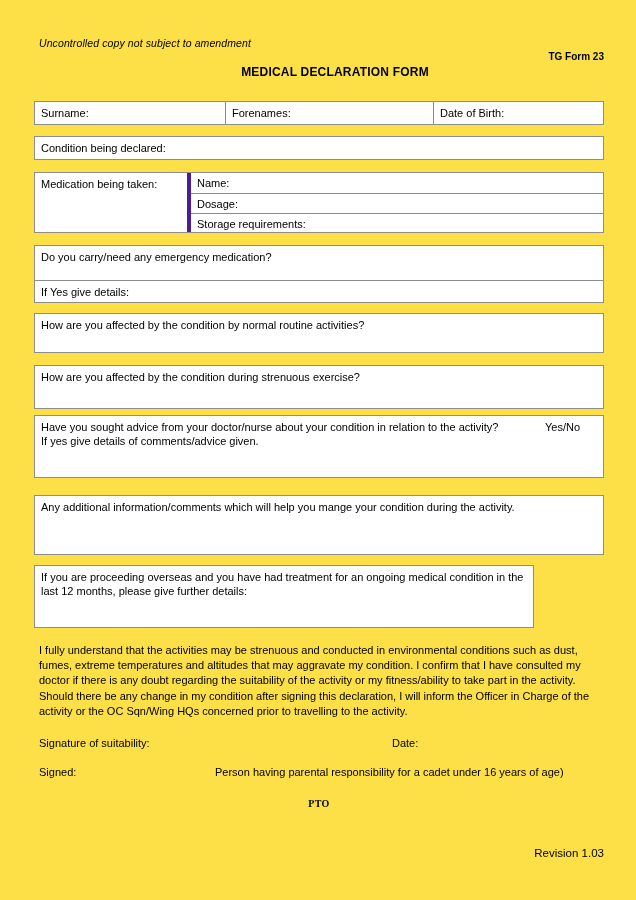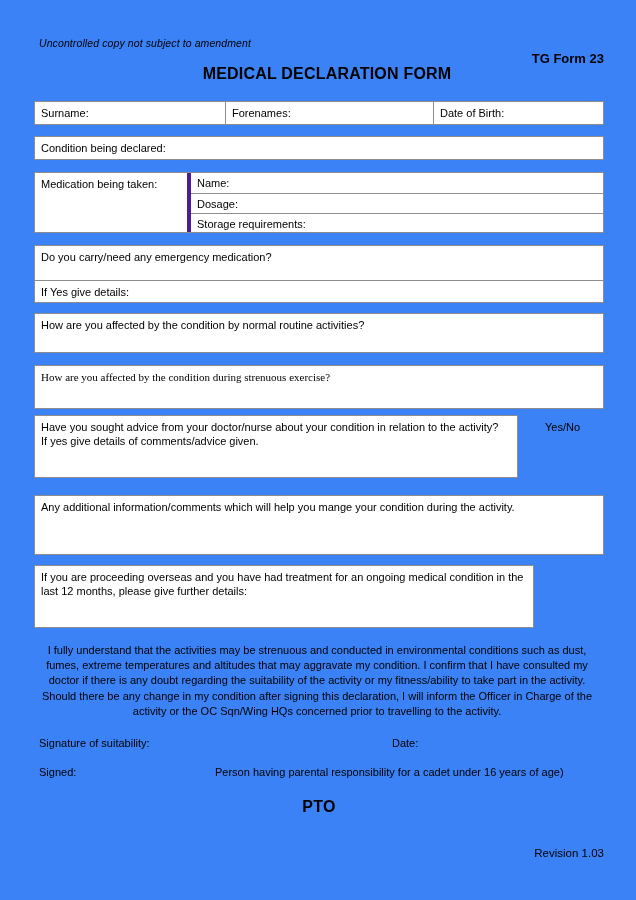--- a/index.html
+++ b/index.html
@@ -8,21 +8,21 @@
     background: #ffffff;
   }
   body {
     font-family: "Liberation Sans", sans-serif;
     color: #000000;
   }
   #page {
     position: relative;
     width: 636px;
     height: 900px;
-    background: #3b82f6;
+    background: #fde047;
     overflow: hidden;
     box-sizing: border-box;
   }
   .sheet {
     position: absolute;
     left: 34px;
     top: 0;
     width: 570px;
     height: 900px;
   }
@@ -34,31 +34,31 @@
     top: 37px;
     font-size: 10.5px;
     font-style: italic;
     letter-spacing: .1px;
     white-space: nowrap;
   }
   .hdr-formno {
     position: absolute;
     right: 0px;
     top: 51px;
-    font-size: 13px;
+    font-size: 10px;
     font-weight: bold;
     white-space: nowrap;
   }
   .hdr-title {
     position: absolute;
-    left: 8px;
+    left: 16px;
     top: 65px;
     width: 100%;
     text-align: center;
-    font-size: 16px;
+    font-size: 12px;
     font-weight: bold;
     letter-spacing: .2px;
   }
 
   
   .box {
     position: absolute;
     box-sizing: border-box;
     border: 1px solid #8d8d8d;
     background: #ffffff;
@@ -117,61 +117,62 @@
     height: 20px;
     box-sizing: border-box;
   }
   .medication .medcol .medrow + .medrow { border-top: 1px solid #8d8d8d; }
   .medication .medcol .medrow .lbl { top: 3px; }
 
   
   .q-emergency { left: 0; top: 245px; width: 570px; height: 39px; }
   .q-ifyes     { left: 0; top: 280px; width: 570px; height: 23px; }
   .q-routine   { left: 0; top: 313px; width: 570px; height: 40px; }
-  .q-strenuous { left: 0; top: 365px; width: 570px; height: 44px; font-family: Liberation Serif, serif; }
-  .q-advice    { left: 0; top: 415px; width: 484px; height: 63px; }
+  .q-strenuous { left: 0; top: 365px; width: 570px; height: 44px; }
+  .q-advice    { left: 0; top: 415px; width: 570px; height: 63px; }
   .q-addinfo   { left: 0; top: 495px; width: 570px; height: 60px; }
   .q-overseas  { left: 0; top: 565px; width: 500px; height: 63px; }
 
   .q-advice .lbl,
   .q-overseas .lbl {
     white-space: pre-line;
   }
 
   
   .declaration {
     position: absolute;
     left: 5px;
     top: 643px;
     width: 556px;
     font-size: 11px;
     line-height: 15.2px;
-    text-align: center;
+    text-align: left;
   }
 
   
   .sig-row {
     position: absolute;
     font-size: 11px;
     line-height: 14px;
     white-space: nowrap;
   }
   .sig-participant { left: 5px;   top: 736px; }
   .sig-date        { left: 358px; top: 736px; }
   .sig-signed      { left: 5px;   top: 765px; }
   .sig-parent      { left: 181px; top: 765px; }
 
   .pto {
     position: absolute;
     left: 0; top: 798px;
     width: 100%;
     text-align: center;
-    font-size: 16px;
+    font-size: 10px;
     font-weight: bold;
     letter-spacing: .3px;
+    font-family: Liberation Serif, serif;
   }
   .revision {
     position: absolute;
     right: 0px;
     top: 847px;
     font-size: 11.5px;
     white-space: nowrap;
   }
 </style>
 </head>

